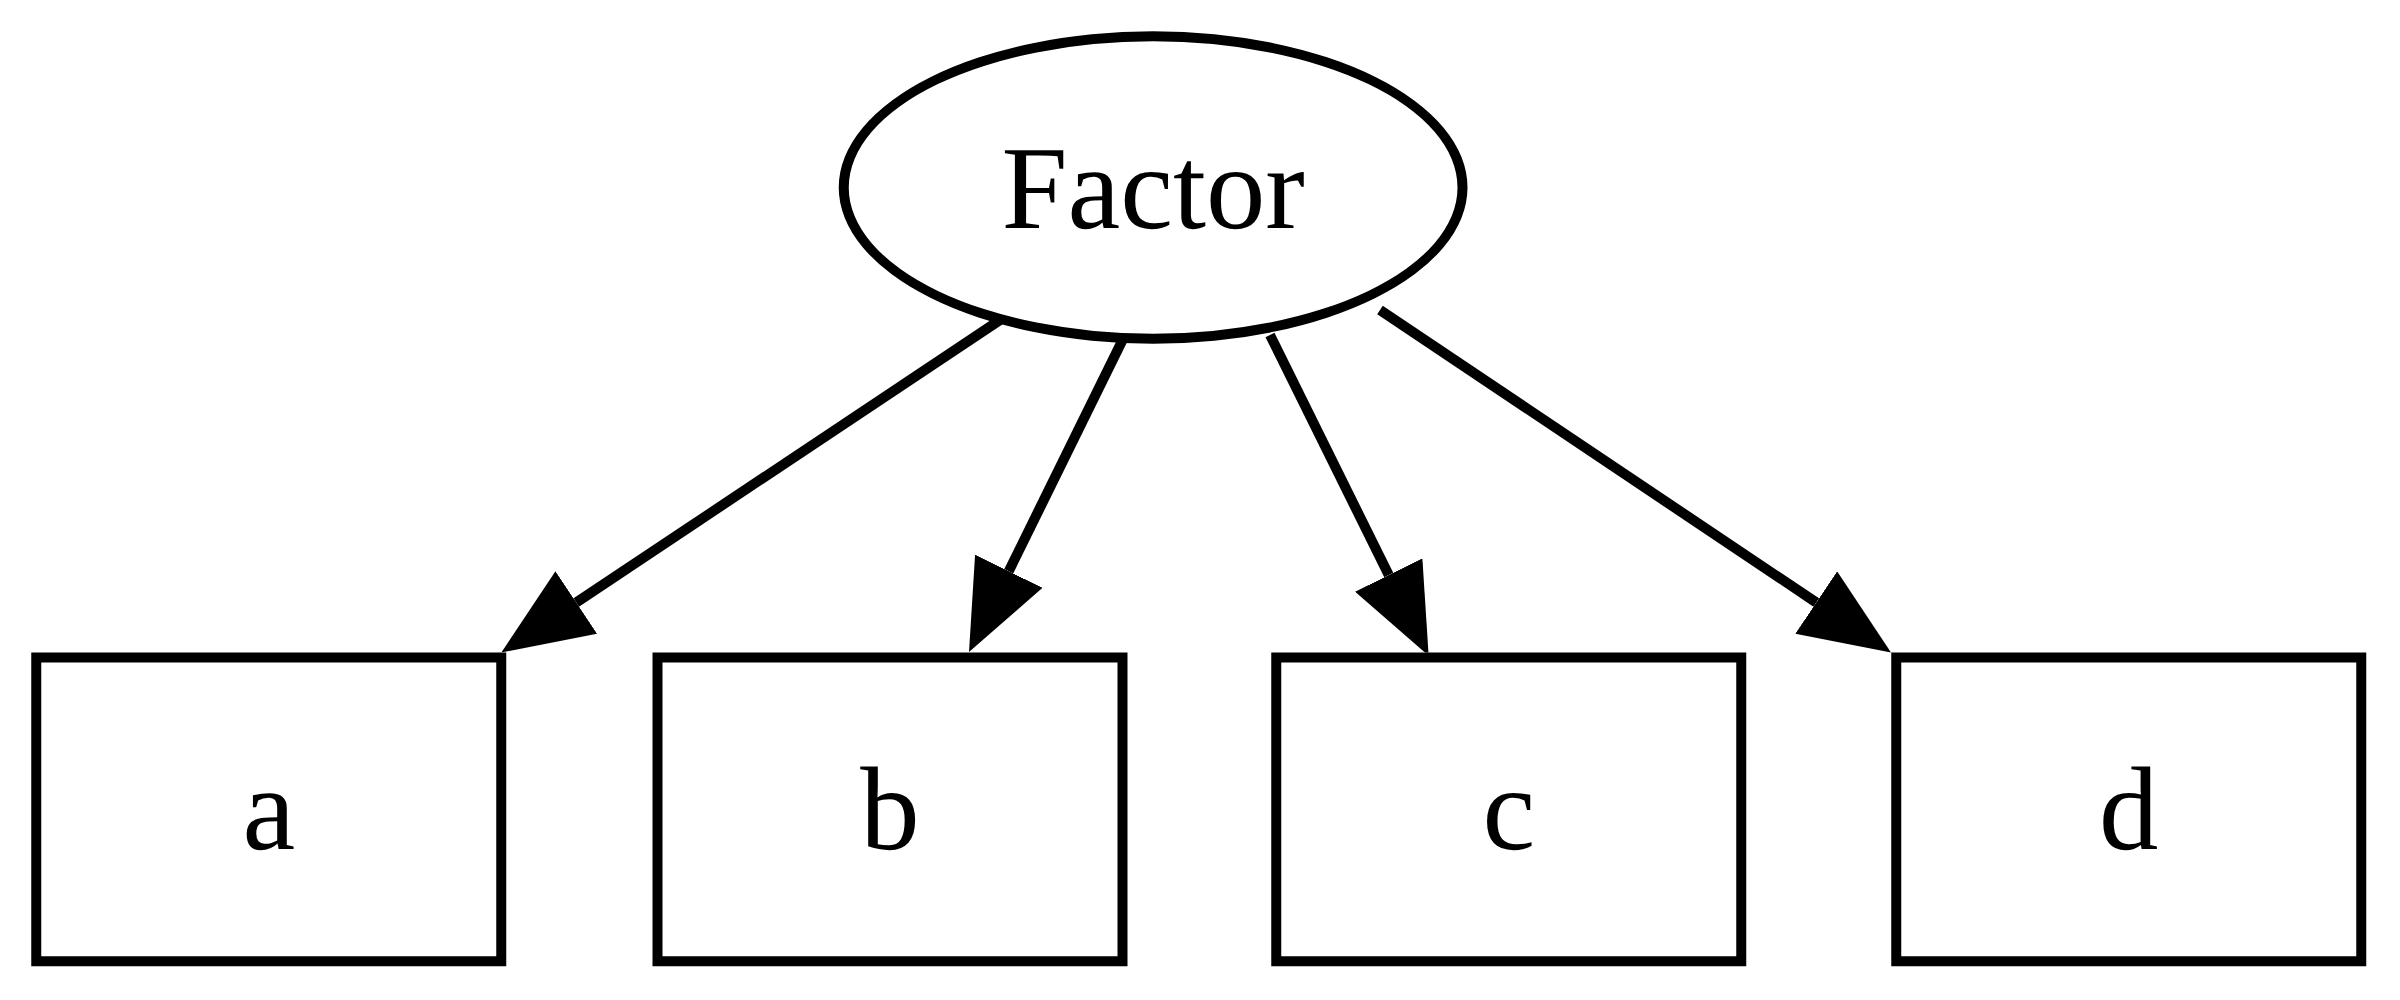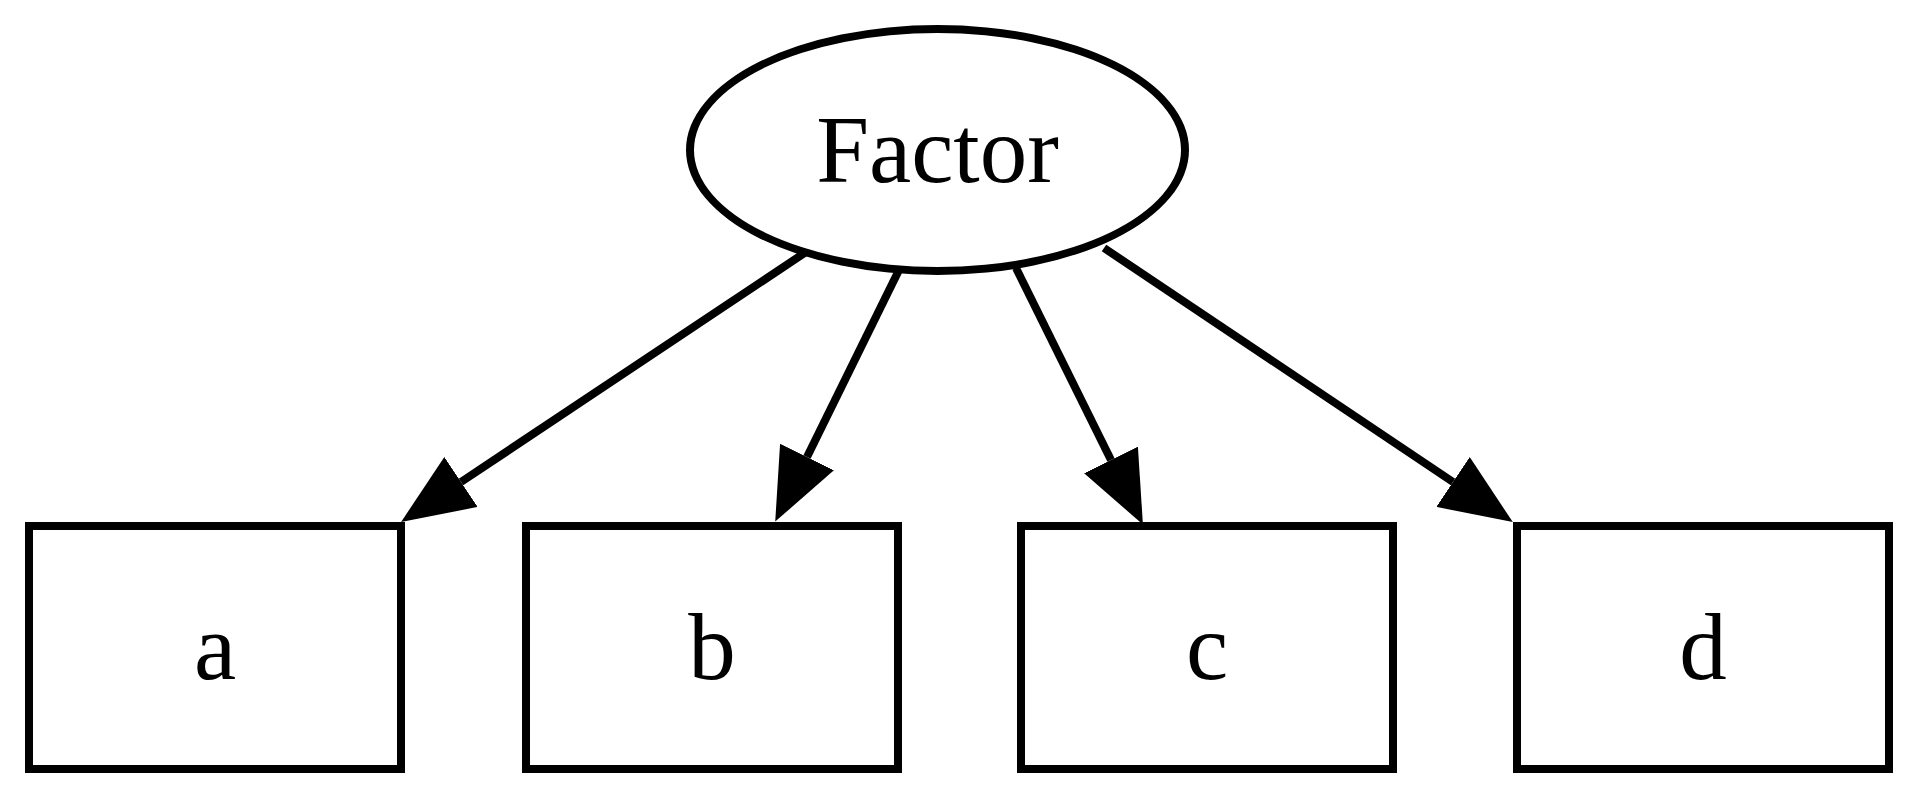--- a/index.html
+++ b/index.html
@@ -36,21 +36,21 @@
     align-items: center;
     justify-content: center;
   }
   .node .label {
     font-size: 95px;
     line-height: 1;
     color: #000000;
     white-space: nowrap;
   }
   .node-factor {
-    left: 686px;
+    left: 671px;
     top: 25px;
     width: 503px;
     height: 250px;
     border-radius: 50%;
   }
   .node-box {
     top: 522px;
     width: 380px;
     height: 251px;
   }

